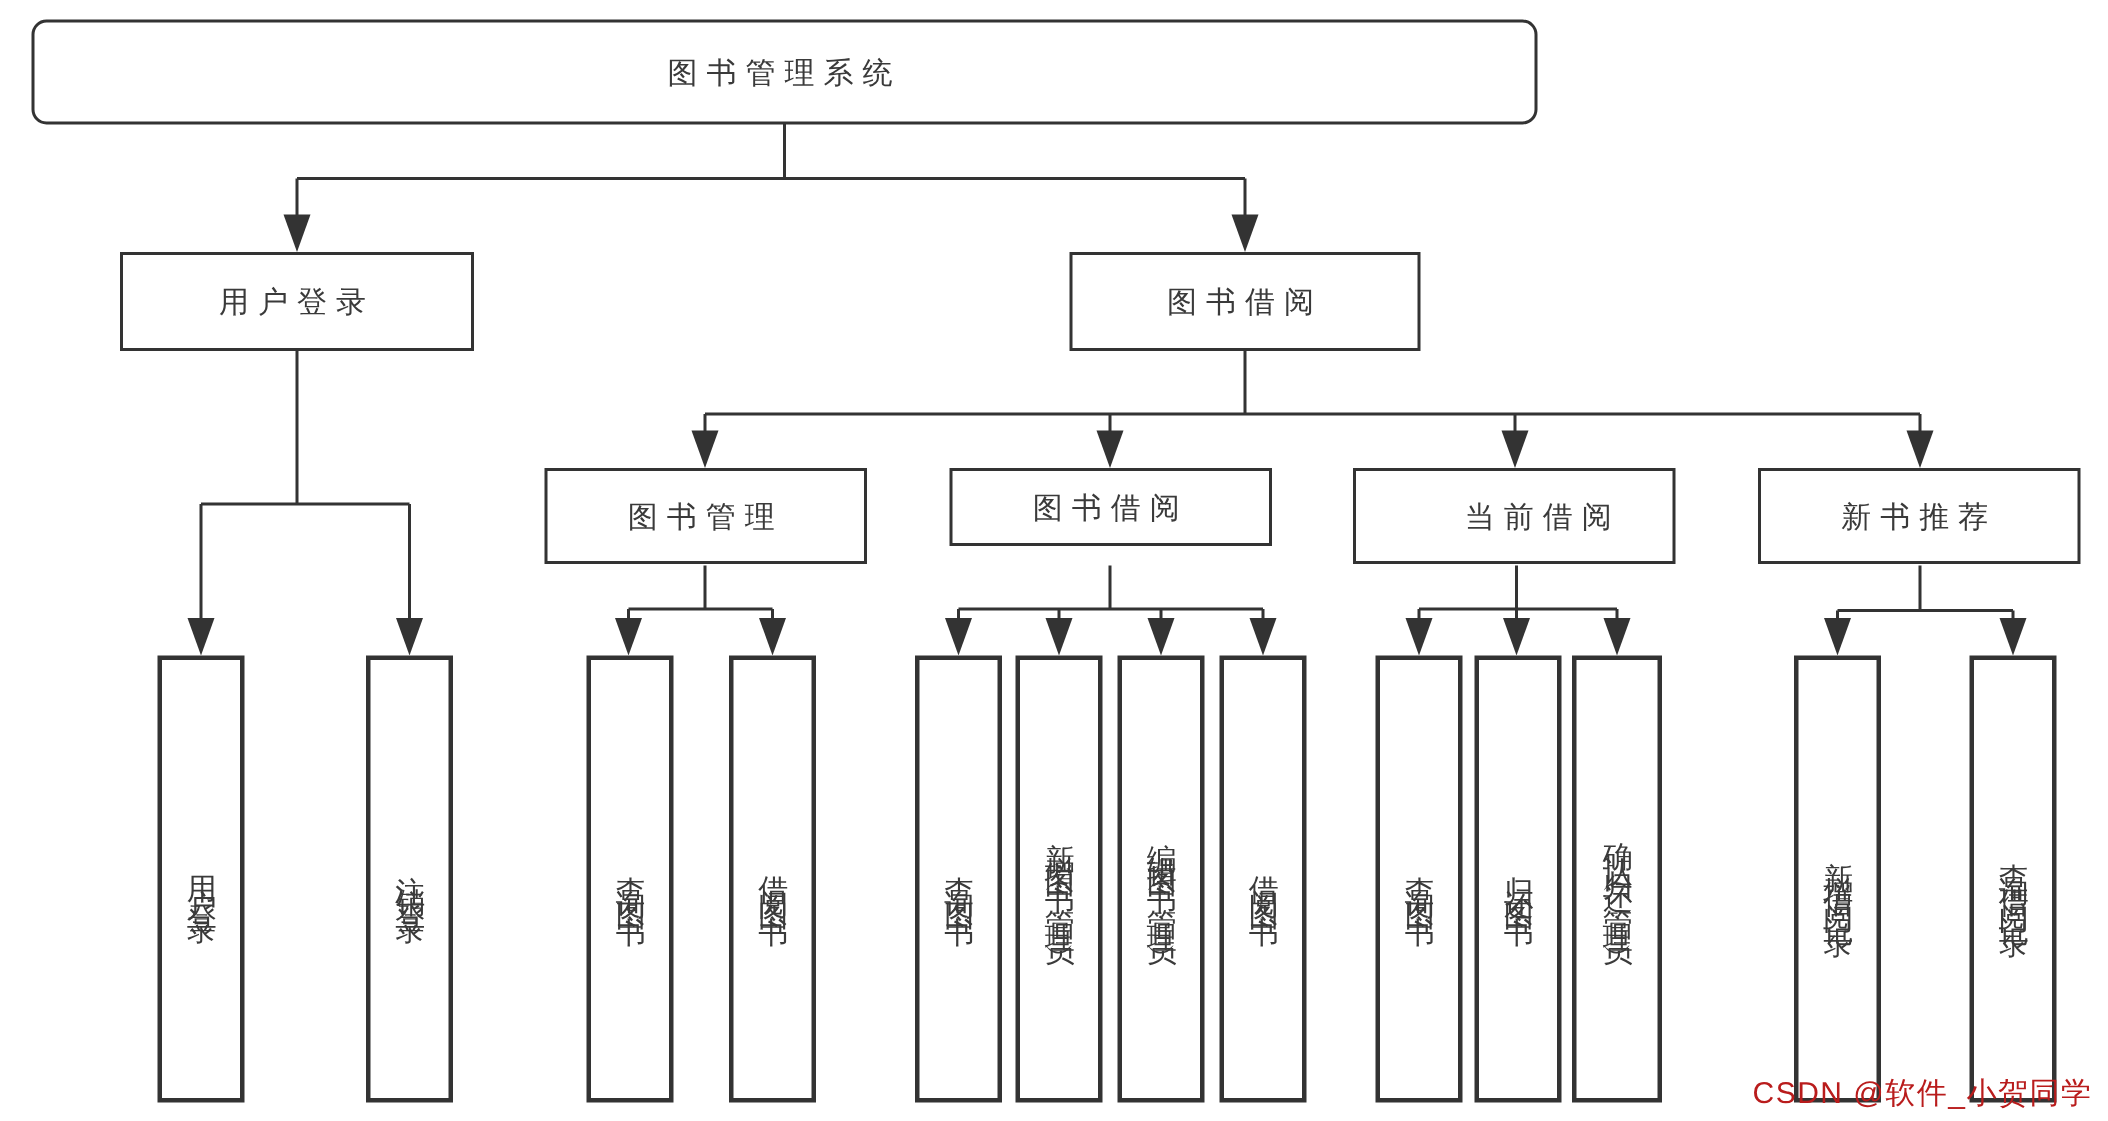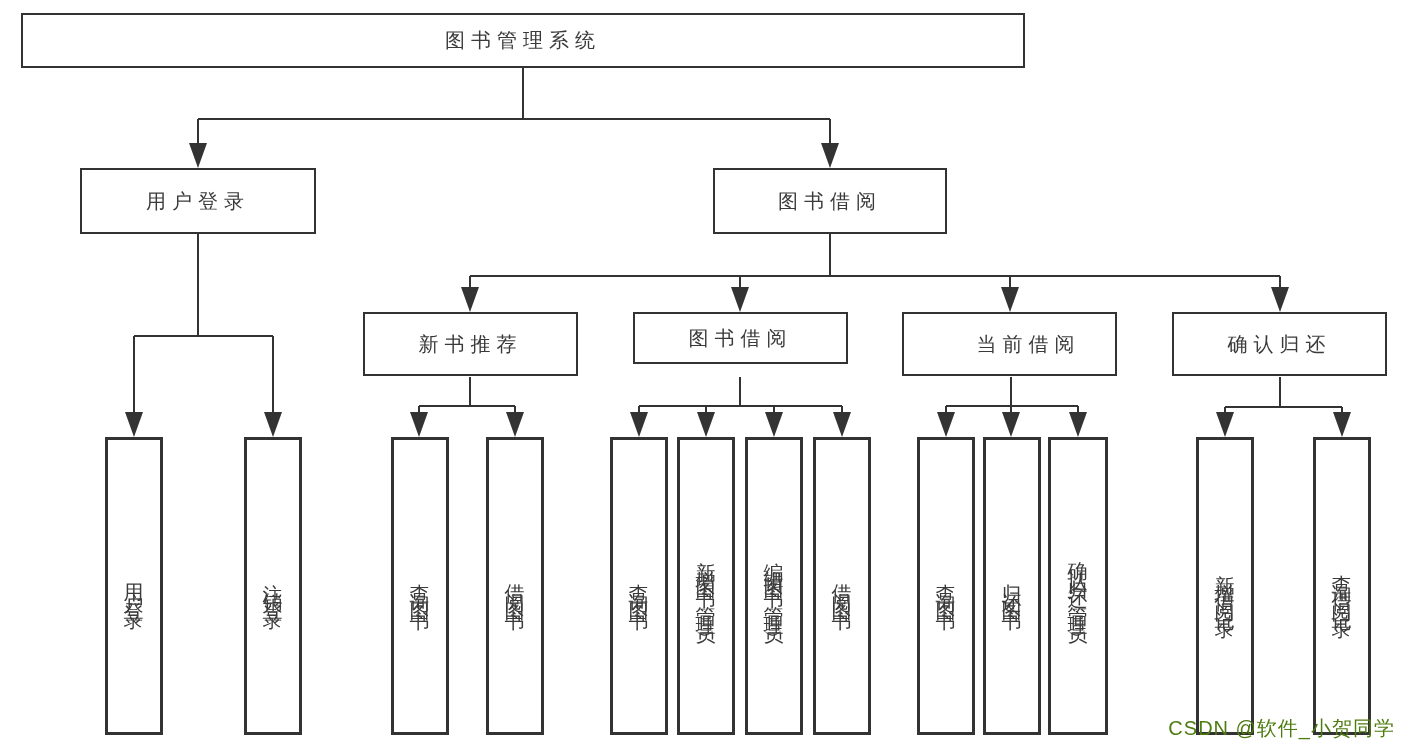--- a/index.html
+++ b/index.html
@@ -38,21 +38,21 @@
     font-size: 20px;
     letter-spacing: 9px;
     border-width: 3px;
     line-height: 1;
   }
   .watermark {
     position: absolute;
     right: 10px;
     bottom: 5px;
     font-size: 20px;
-    color: #4d7c0f;
+    color: #b91c1c;
     letter-spacing: 1px;
     z-index: 6;
     white-space: nowrap;
   }
 </style>
 </head>
 <body>
 
 <div class="canvas">
 
@@ -89,29 +89,29 @@
         <polygon points="765,412 783,412 774,437"></polygon>
         <polygon points="833,412 851,412 842,437"></polygon>
         <polygon points="937,412 955,412 946,437"></polygon>
         <polygon points="1002,412 1020,412 1011,437"></polygon>
         <polygon points="1069,412 1087,412 1078,437"></polygon>
         <polygon points="1216,412 1234,412 1225,437"></polygon>
         <polygon points="1333,412 1351,412 1342,437"></polygon>
       </g>
   </svg>
 
-  <div class="box h" style="left:21px; top:13px; width:1004px; height:55px;">图书管理系统</div>
+  <div class="box h" style="left:21px; top:13px; width:1004px; height:70px;border-radius:10px;">图书管理系统</div>
 
   <div class="box h" style="left:80px; top:168px; width:236px; height:66px;">用户登录</div>
   <div class="box h" style="left:713px; top:168px; width:234px; height:66px;">图书借阅</div>
 
-  <div class="box h" style="left:363px; top:312px; width:215px; height:64px;">新书推荐</div>
+  <div class="box h" style="left:363px; top:312px; width:215px; height:64px;">图书管理</div>
   <div class="box h" style="left:633px; top:312px; width:215px; height:52px;">图书借阅</div>
   <div class="box h" style="left:902px; top:312px; width:215px; height:64px;padding-left:38px;">当前借阅</div>
-  <div class="box h" style="left:1172px; top:312px; width:215px; height:64px;">确认归还</div>
+  <div class="box h" style="left:1172px; top:312px; width:215px; height:64px;">新书推荐</div>
 
   <div class="box v" style="left:105px; top:437px; width:58px; height:298px;">用户登录</div>
   <div class="box v" style="left:244px; top:437px; width:58px; height:298px;">注销登录</div>
 
   <div class="box v" style="left:391px; top:437px; width:58px; height:298px;">查询图书</div>
   <div class="box v" style="left:486px; top:437px; width:58px; height:298px;">借阅图书</div>
 
   <div class="box v" style="left:610px; top:437px; width:58px; height:298px;">查询图书</div>
   <div class="box v" style="left:677px; top:437px; width:58px; height:298px;">新增图书（管理员）</div>
   <div class="box v" style="left:745px; top:437px; width:58px; height:298px;">编辑图书（管理员）</div>

